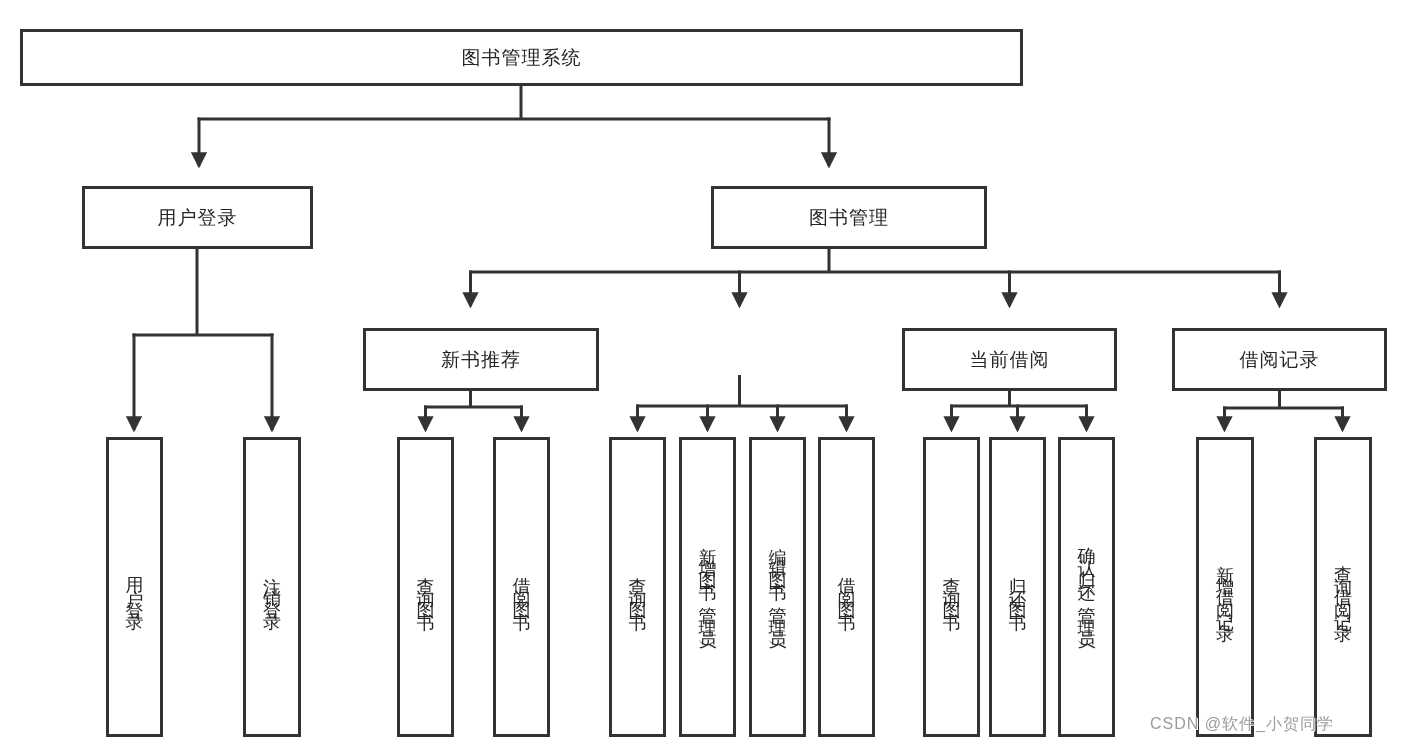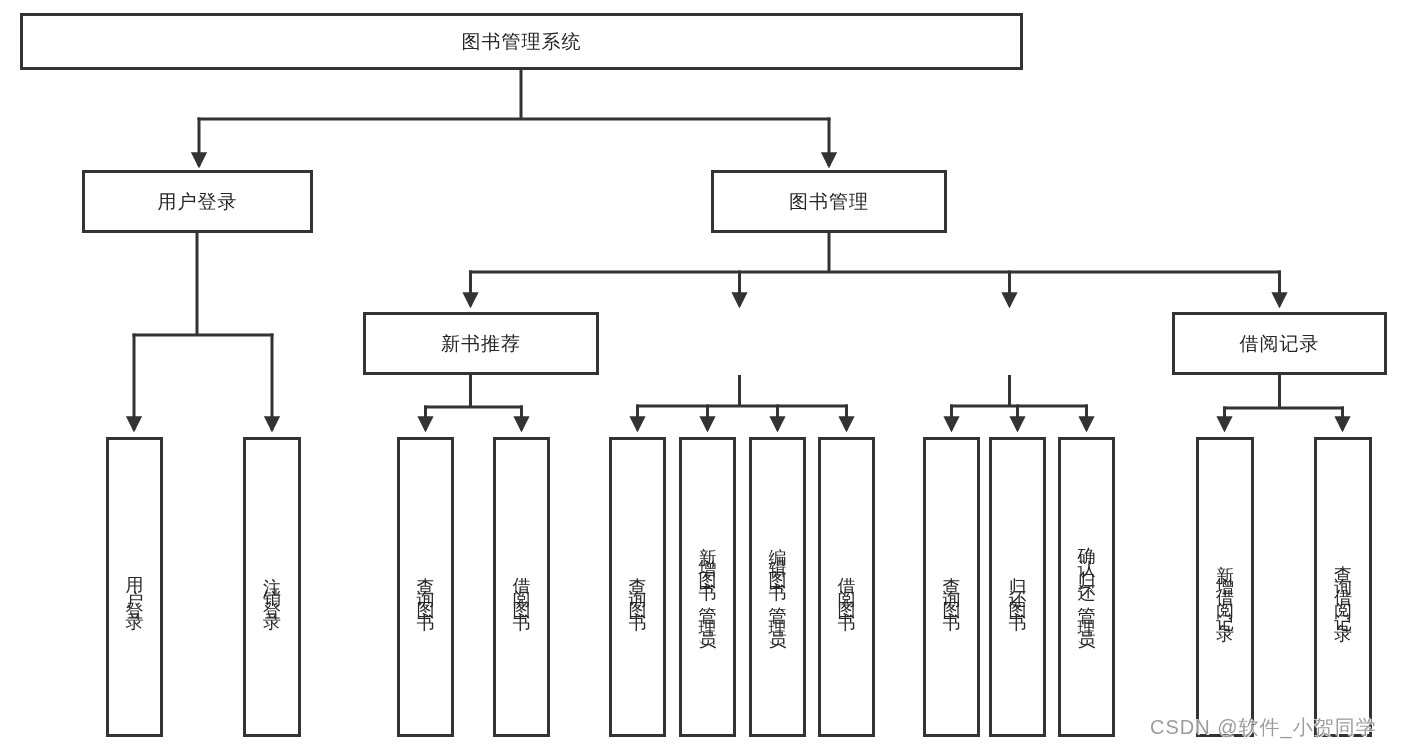--- a/index.html
+++ b/index.html
@@ -27,34 +27,35 @@
     color:var(--text);
     display:flex;
     align-items:center;
     justify-content:center;
     z-index:2;
   }
   .h-node{
     font-size:19px;
     letter-spacing:1px;
     white-space:nowrap;
+    margin-top:16px;
   }
   .v-node{
     writing-mode:vertical-rl;
     text-orientation:mixed;
     font-size:18px;
     letter-spacing:12px;
     line-height:1;
     white-space:nowrap;
   }
   #watermark{
     position:absolute;
     left:1150px;top:714px;
     width:255px;
-    font-size:20px;
+    font-size:16px;
     color:var(--watermark);
     letter-spacing:1px;
     white-space:nowrap;
     text-shadow:1px 1px 0 rgba(255,255,255,.95), -1px -1px 0 rgba(255,255,255,.75);
     z-index:5;
   }
 </style>
 </head>
 <body>
 
@@ -106,23 +107,24 @@
       <path d="M1279.5 375 V408"></path>
       <path d="M1223 408 H1344"></path>
       <path d="M1224.5 406.5 V430" marker-end="url(#arrow)"></path>
       <path d="M1342.5 406.5 V430" marker-end="url(#arrow)"></path>
     </g>
   </svg>
 
   <div class="node h-node" style="left:20px;top:13px;width:1003px;height:57px">图书管理系统</div>
 
   <div class="node h-node" style="left:82px;top:170px;width:231px;height:63px">用户登录</div>
-  <div class="node h-node" style="left:711px;top:170px;width:236px;height:63px">图书管理</div>
+  <div class="node h-node" style="left:711px;top:170px;width:276px;height:63px">图书管理</div>
 
   <div class="node h-node" style="left:363px;top:312px;width:236px;height:63px">新书推荐</div>
+  <div class="node h-node" style="left:902px;top:312px;width:215px;height:63px">当前借阅</div>
   <div class="node h-node" style="left:1172px;top:312px;width:215px;height:63px">借阅记录</div>
 
   <div class="node v-node" style="left:106px;top:437px;width:57px;height:300px">用户登录</div>
   <div class="node v-node" style="left:243px;top:437px;width:58px;height:300px">注销登录</div>
 
   <div class="node v-node" style="left:397px;top:437px;width:57px;height:300px">查询图书</div>
   <div class="node v-node" style="left:493px;top:437px;width:57px;height:300px">借阅图书</div>
 
   <div class="node v-node" style="left:609px;top:437px;width:57px;height:300px">查询图书</div>
   <div class="node v-node" style="left:679px;top:437px;width:57px;height:300px">新增图书（管理员）</div>

